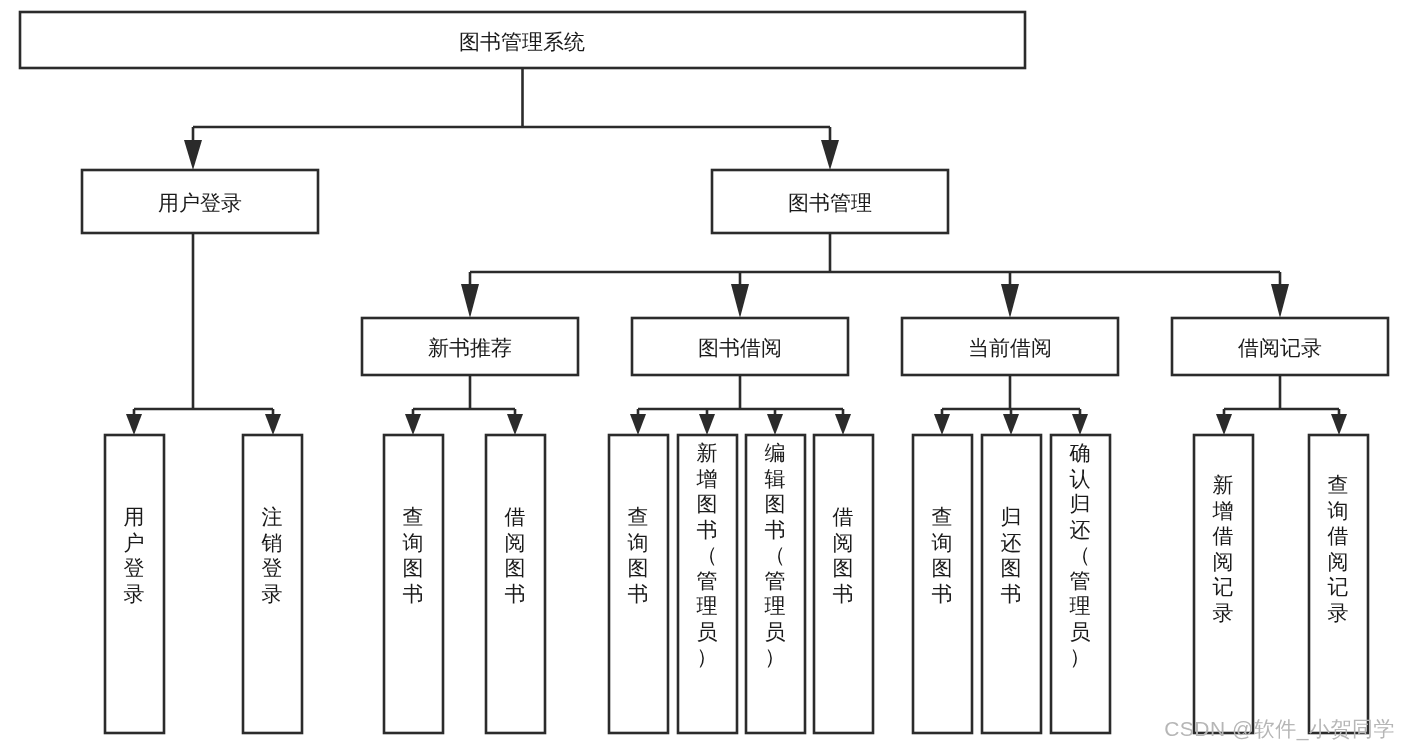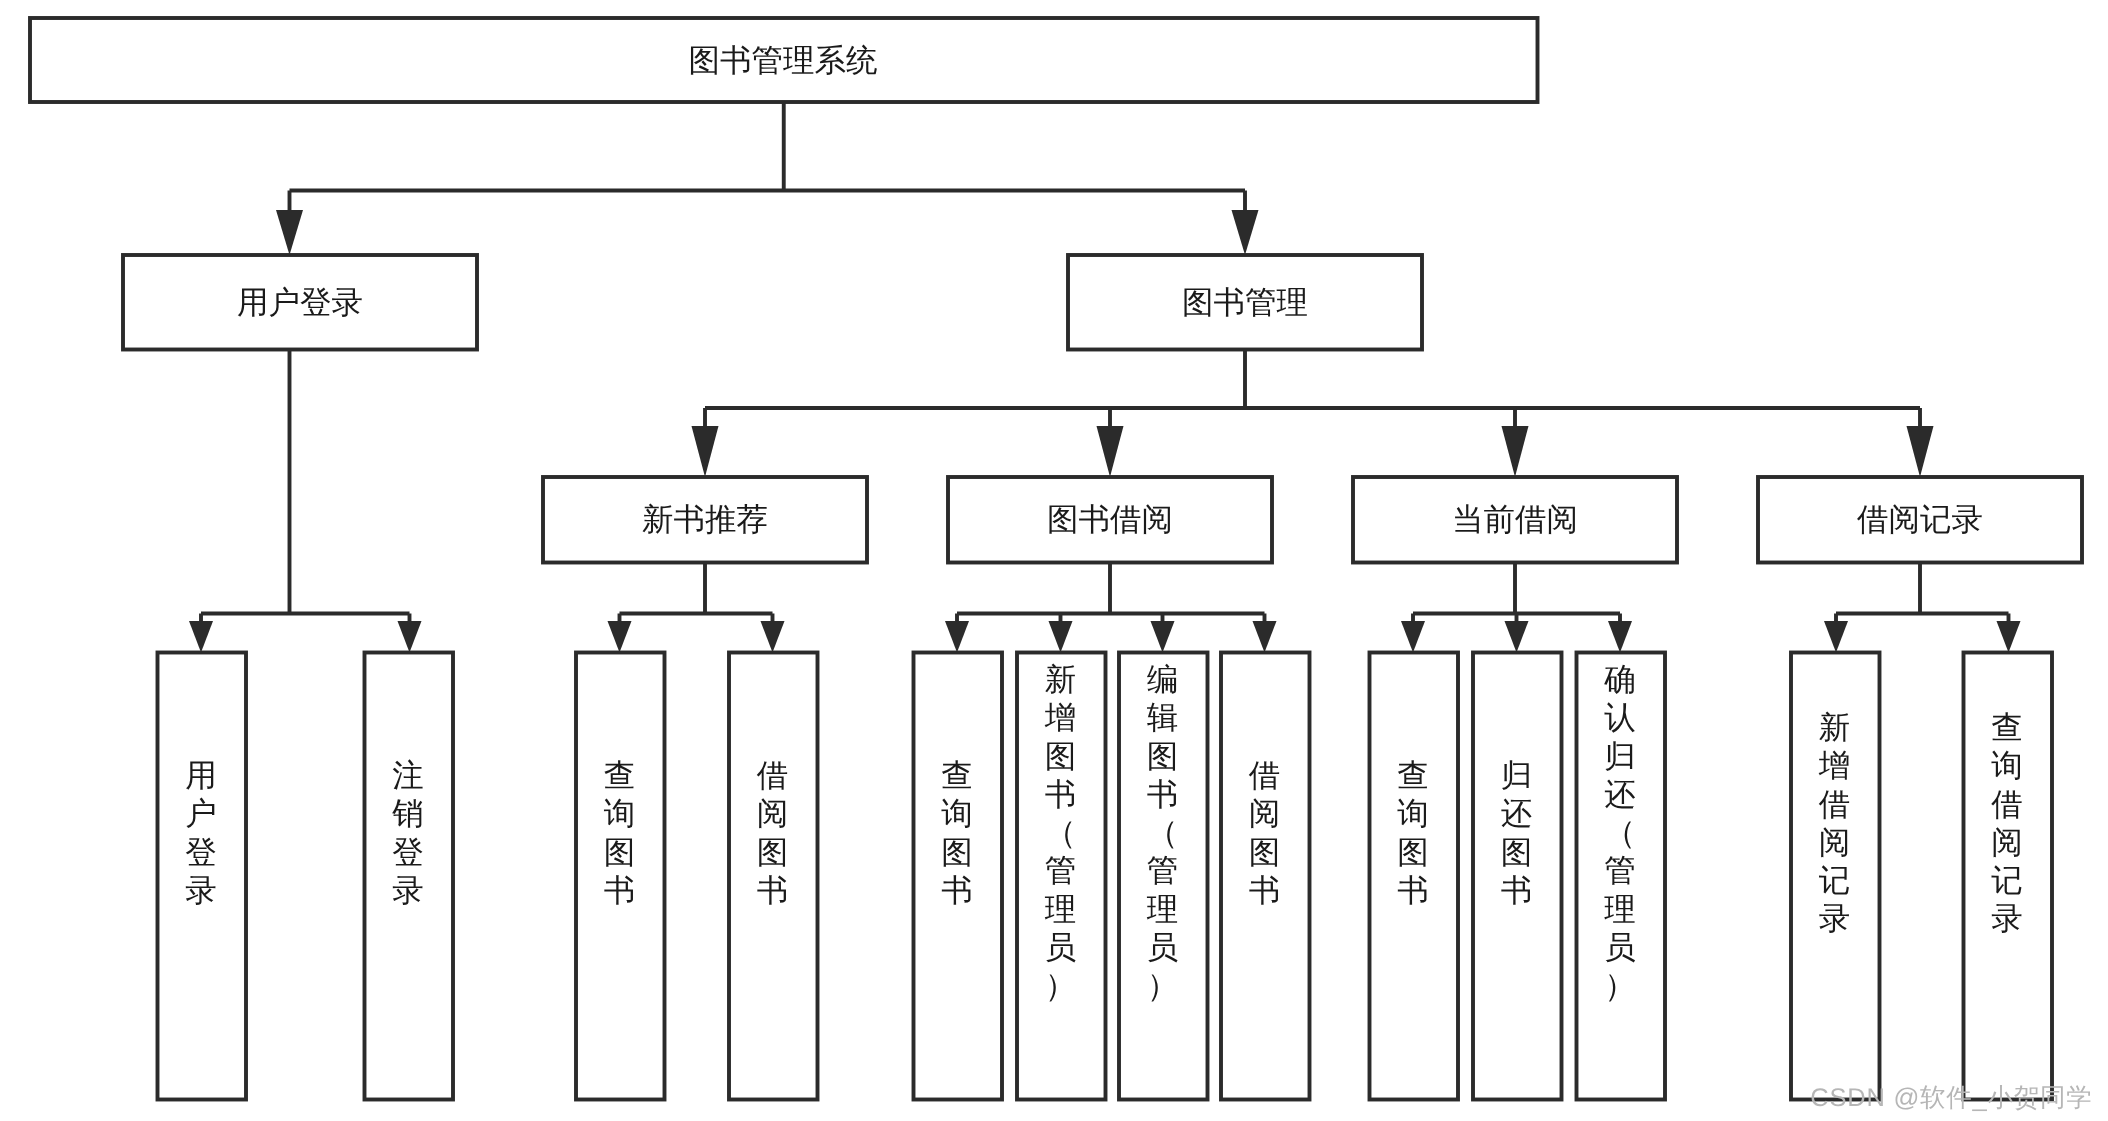--- a/index.html
+++ b/index.html
@@ -51,21 +51,21 @@
     font-family: "Liberation Sans", "DejaVu Sans", sans-serif;
     font-size: 21px;
     fill: #1a1a1a;
     text-anchor: middle;
   }
   .watermark {
     position: absolute;
     right: 10px;
     bottom: 4px;
     font-family: "Liberation Sans", "DejaVu Sans", sans-serif;
-    font-size: 17px;
+    font-size: 21px;
     color: #b6b6b6;
     white-space: nowrap;
     letter-spacing: 0.5px;
   }
 </style>
 </head>
 <body>
 
 <div id="diagram-root">
 

